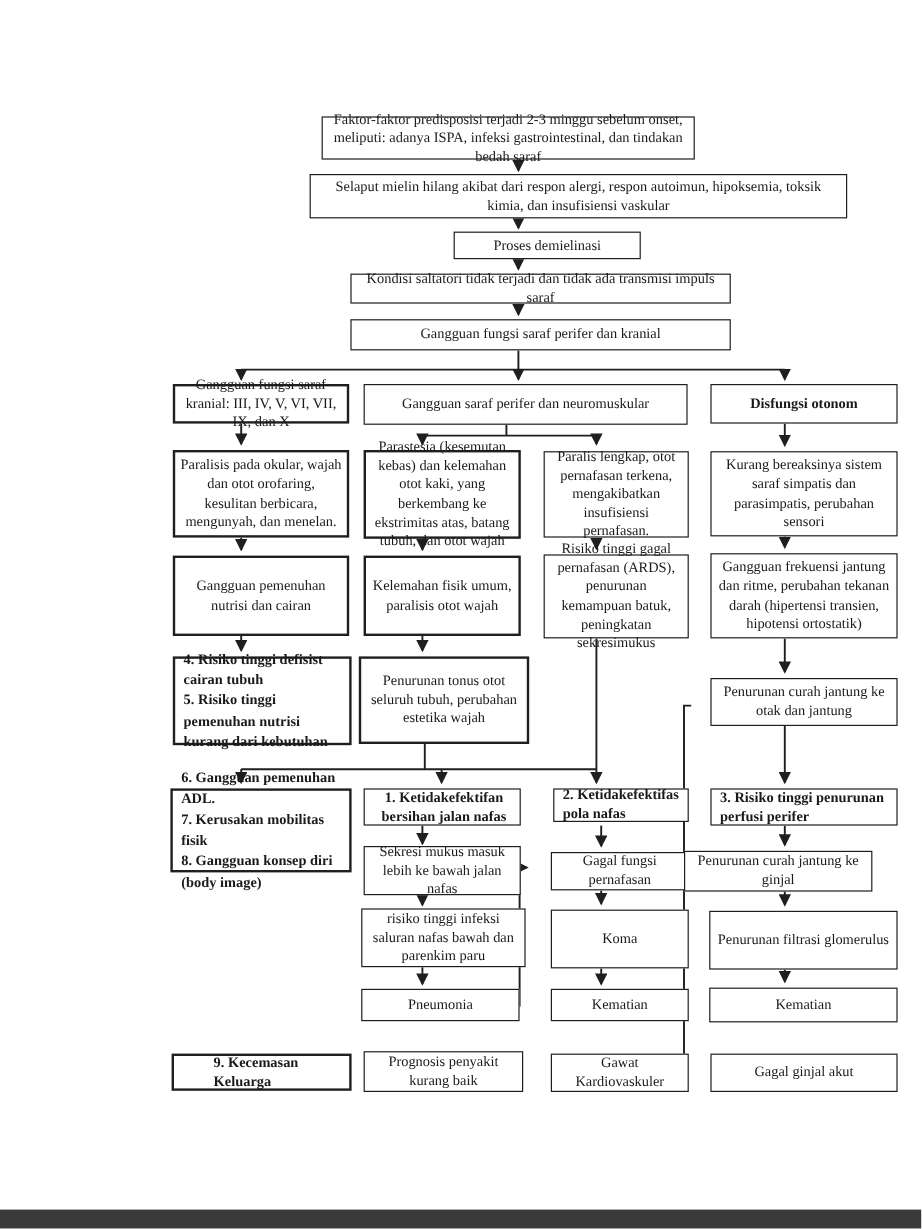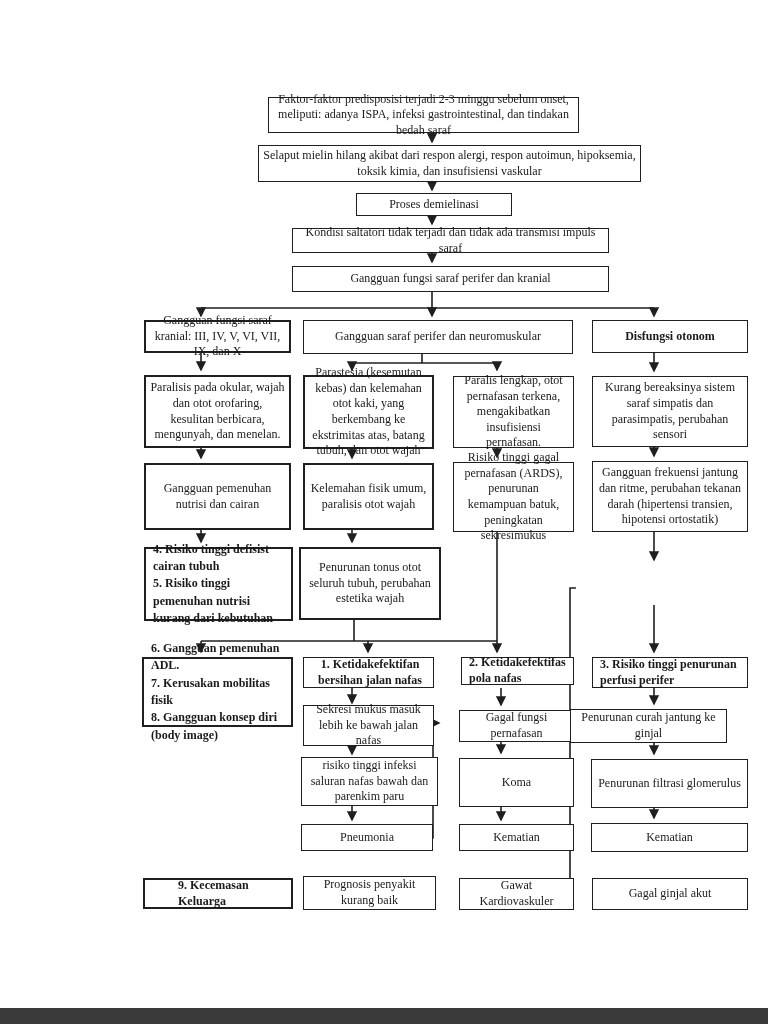--- a/index.html
+++ b/index.html
@@ -77,42 +77,43 @@
       <path d="M654,743 V754" marker-end="url(#arr)"></path>
       <path d="M654,808 V818" marker-end="url(#arr)"></path>
 
       <path d="M576,588 H570 V894 H562" marker-end="url(#arr)"></path>
 
       <path d="M287,893 H281" marker-end="url(#arr)"></path>
     </g>
   </svg>
 
   <div class="node" style="left:252px;top:97px;width:311px;height:36px;">Faktor-faktor predisposisi terjadi 2-3 minggu sebelum onset, meliputi: adanya ISPA, infeksi gastrointestinal, dan tindakan bedah saraf</div>
-  <div class="node" style="left:242px;top:145px;width:383px;height:37px;">Selaput mielin hilang akibat dari respon alergi, respon autoimun, hipoksemia, toksik kimia, dan insufisiensi vaskular</div>
-  <div class="node" style="left:340px;top:193px;width:156px;height:23px;">Proses demielinasi</div>
+  <div class="node" style="left:242px;top:145px;width:448px;height:37px;">Selaput mielin hilang akibat dari respon alergi, respon autoimun, hipoksemia, toksik kimia, dan insufisiensi vaskular</div>
+  <div class="node" style="left:362px;top:193px;width:156px;height:23px;">Proses demielinasi</div>
   <div class="node" style="left:276px;top:228px;width:317px;height:25px;">Kondisi saltatori tidak terjadi dan tidak ada transmisi impuls saraf</div>
   <div class="node" style="left:276px;top:266px;width:317px;height:26px;">Gangguan fungsi saraf perifer dan kranial</div>
 
   <div class="node b2" style="left:128px;top:320px;width:147px;height:33px;">Gangguan fungsi saraf kranial: III, IV, V, VI, VII, IX, dan X</div>
   <div class="node" style="left:287px;top:320px;width:270px;height:34px;">Gangguan saraf perifer dan neuromuskular</div>
   <div class="node" style="left:576px;top:320px;width:156px;height:33px;font-weight:bold;">Disfungsi otonom</div>
 
   <div class="node b2" style="left:128px;top:375px;width:147px;height:73px;">Paralisis pada okular, wajah dan otot orofaring, kesulitan berbicara, mengunyah, dan menelan.</div>
   <div class="node b2" style="left:287px;top:375px;width:131px;height:74px;">Parastesia (kesemutan kebas) dan kelemahan otot kaki, yang berkembang ke ekstrimitas atas, batang tubuh, dan otot wajah</div>
   <div class="node" style="left:437px;top:376px;width:121px;height:72px;">Paralis lengkap, otot pernafasan terkena, mengakibatkan insufisiensi pernafasan.</div>
   <div class="node" style="left:576px;top:376px;width:156px;height:71px;">Kurang bereaksinya sistem saraf simpatis dan parasimpatis, perubahan sensori</div>
 
   <div class="node b2" style="left:128px;top:463px;width:147px;height:67px;">Gangguan pemenuhan nutrisi dan cairan</div>
   <div class="node b2" style="left:287px;top:463px;width:131px;height:67px;">Kelemahan fisik umum, paralisis otot wajah</div>
   <div class="node" style="left:437px;top:462px;width:121px;height:70px;">Risiko tinggi gagal pernafasan (ARDS), penurunan kemampuan batuk, peningkatan sekresimukus</div>
   <div class="node" style="left:576px;top:461px;width:156px;height:71px;">Gangguan frekuensi jantung dan ritme, perubahan tekanan darah (hipertensi transien, hipotensi ortostatik)</div>
 
   <div class="node b2 bold left" style="left:128px;top:547px;width:149px;height:74px;line-height:1.45;">4. Risiko tinggi defisist cairan tubuh
 5. Risiko tinggi pemenuhan nutrisi kurang dari kebutuhan</div>
   <div class="node b2" style="left:283px;top:547px;width:142px;height:73px;">Penurunan tonus otot seluruh tubuh, perubahan estetika wajah</div>
+  <div class="node" style="left:576px;top:565px;width:156px;height:40px;">Penurunan curah jantung ke otak dan jantung</div>
 
   <div class="node b2 bold left" style="left:126px;top:657px;width:151px;height:70px;line-height:1.45;">6. Gangguan pemenuhan ADL.
 7. Kerusakan mobilitas fisik
 8. Gangguan konsep diri (body image)</div>
   <div class="node bold left" style="left:287px;top:657px;width:131px;height:31px;text-align:center;">1. Ketidakefektifan bersihan jalan nafas</div>
   <div class="node bold left" style="left:445px;top:657px;width:113px;height:28px;">2. Ketidakefektifas pola nafas</div>
   <div class="node bold left" style="left:576px;top:657px;width:156px;height:31px;">3. Risiko tinggi penurunan perfusi perifer</div>
 
   <div class="node" style="left:287px;top:705px;width:131px;height:41px;">Sekresi mukus masuk lebih ke bawah jalan nafas</div>
   <div class="node" style="left:443px;top:710px;width:115px;height:32px;">Gagal fungsi pernafasan</div>

